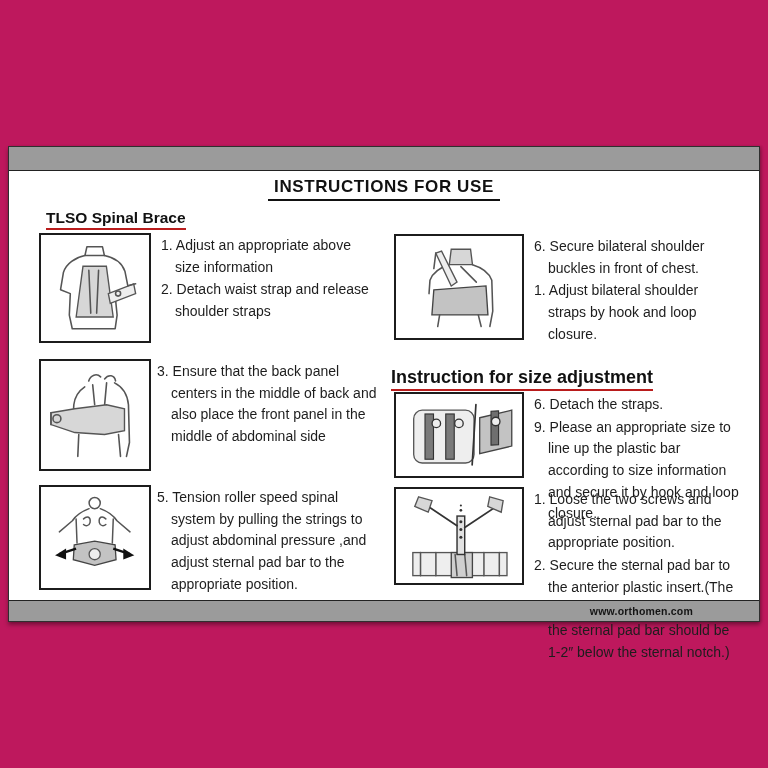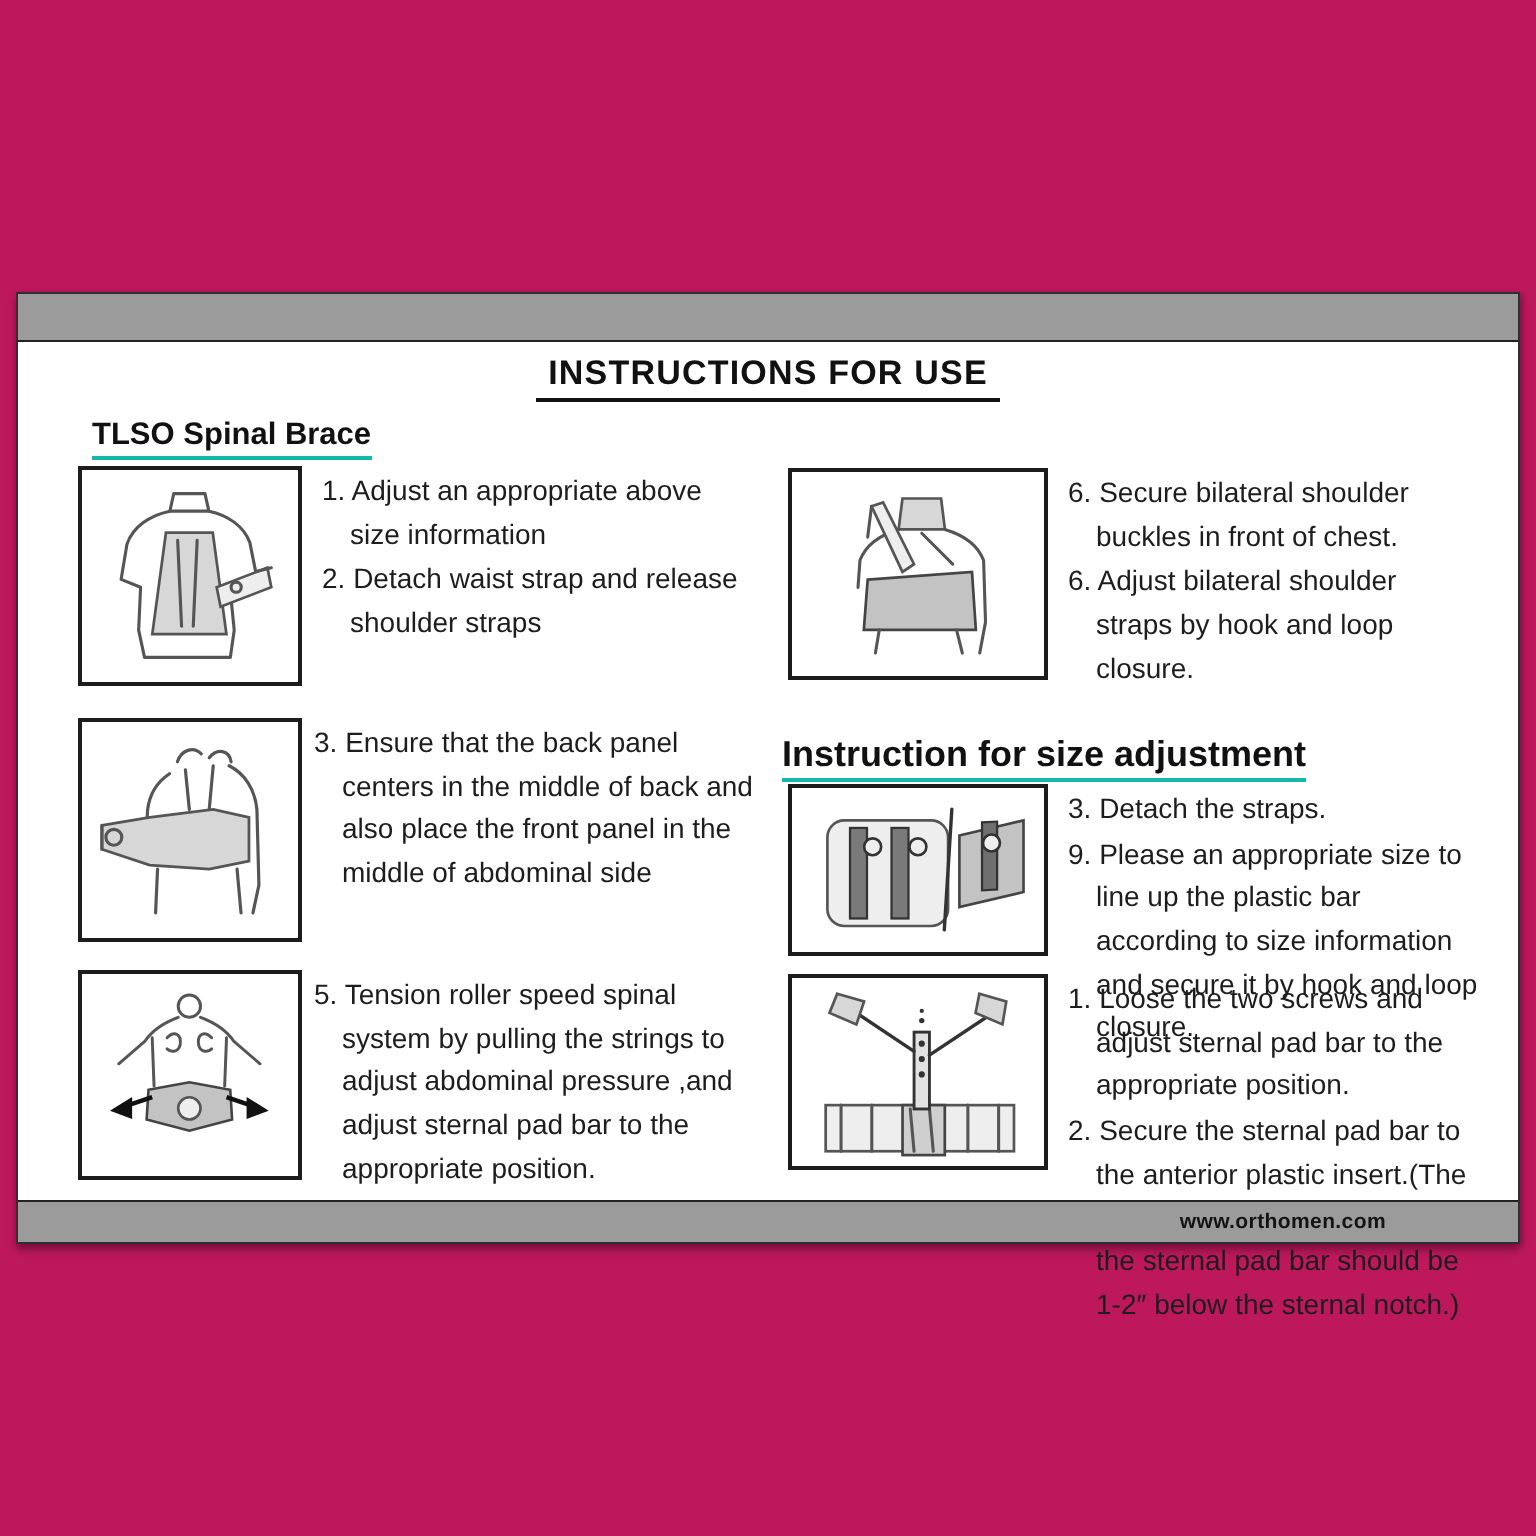--- a/index.html
+++ b/index.html
@@ -44,21 +44,21 @@
   .doc-title span {
     display: inline-block;
     font-size: 17px; font-weight: bold; color: #111;
     letter-spacing: 0.6px;
     border-bottom: 2px solid #111;
     padding: 0 6px 2px 6px;
   }
   .sec-heading {
     position: absolute;
     font-weight: bold; color: #111;
-    border-bottom: 2px solid #14b8a6;
+    border-bottom: 2px solid #b91c1c;
     padding-bottom: 1px;
   }
   #heading-brace { left: 37px; top: 62px; font-size: 15.5px; }
   #heading-size  { left: 382px; top: 220px; font-size: 18px; }
   .illu-box {
     position: absolute;
     background: #fff;
     border: 2px solid #1c1c1c;
     display: flex; align-items: center; justify-content: center;
   }
@@ -148,40 +148,40 @@
         <path class="ln" d="M50,22 C40,25 33,30 30,38 L29,52 M74,22 C84,25 91,30 94,38 L95,70 L92,86"></path>
         <polygon class="lite" points="36,10 42,8 58,40 52,44"></polygon>
         <path class="ln" d="M36,10 L34,26"></path>
         <path class="ln" d="M62,24 L78,40"></path>
         <polygon class="shade2" points="34,48 88,44 90,74 32,74"></polygon>
         <path class="ln" d="M40,74 L38,86 M80,74 L83,86"></path>
       </svg>
     </div>
     <div class="steps" style="left:525px; top:89px; width:202px;">
       <div class="step">6. Secure bilateral shoulder buckles in front of chest.</div>
-      <div class="step">6. Adjust bilateral shoulder straps by hook and loop closure.</div>
+      <div class="step">1. Adjust bilateral shoulder straps by hook and loop closure.</div>
     </div>
 
     <div class="sec-heading" id="heading-size">Instruction for size adjustment</div>
 
     <div class="illu-box" style="left:385px; top:245px; width:130px; height:86px;">
       <svg viewBox="0 0 120 80">
         <rect class="lite" x="12" y="14" width="64" height="56" rx="9"></rect>
         <rect x="24" y="18" width="9" height="48" fill="#7a7a7a" stroke="#333" stroke-width="1.2"></rect>
         <rect x="46" y="18" width="9" height="48" fill="#7a7a7a" stroke="#333" stroke-width="1.2"></rect>
         <circle cx="36" cy="28" r="4.5" fill="#eee" stroke="#333" stroke-width="1.4"></circle>
         <circle cx="60" cy="28" r="4.5" fill="#eee" stroke="#333" stroke-width="1.4"></circle>
         <path class="ln-dk" d="M78,8 L74,72"></path>
         <polygon class="shade2" points="82,22 116,14 116,52 82,60"></polygon>
         <rect x="94" y="20" width="8" height="36" fill="#6f6f6f" stroke="#333" stroke-width="1.2" transform="skewY(-3)"></rect>
         <circle cx="99" cy="26" r="4.5" fill="#eee" stroke="#333" stroke-width="1.4"></circle>
       </svg>
     </div>
     <div class="steps" style="left:525px; top:247px; width:206px;">
-      <div class="step">3. Detach the straps.</div>
+      <div class="step">6. Detach the straps.</div>
       <div class="step">9. Please an appropriate size to line up the plastic bar according to size information and secure it by hook and loop closure.</div>
     </div>
 
     <div class="illu-box" style="left:385px; top:340px; width:130px; height:98px;">
       <svg viewBox="0 0 120 90">
         <rect class="lite" x="12" y="62" width="98" height="24"></rect>
         <path class="ln" d="M20,62 L20,86 M36,62 L36,86 M86,62 L86,86 M102,62 L102,86"></path>
         <rect x="52" y="62" width="22" height="26" fill="#cfcfcf" stroke="#444" stroke-width="1.4"></rect>
         <path class="ln" d="M56,64 L58,86 M66,64 L68,86"></path>
         <rect x="58" y="24" width="8" height="40" fill="#e2e2e2" stroke="#333" stroke-width="1.5"></rect>

